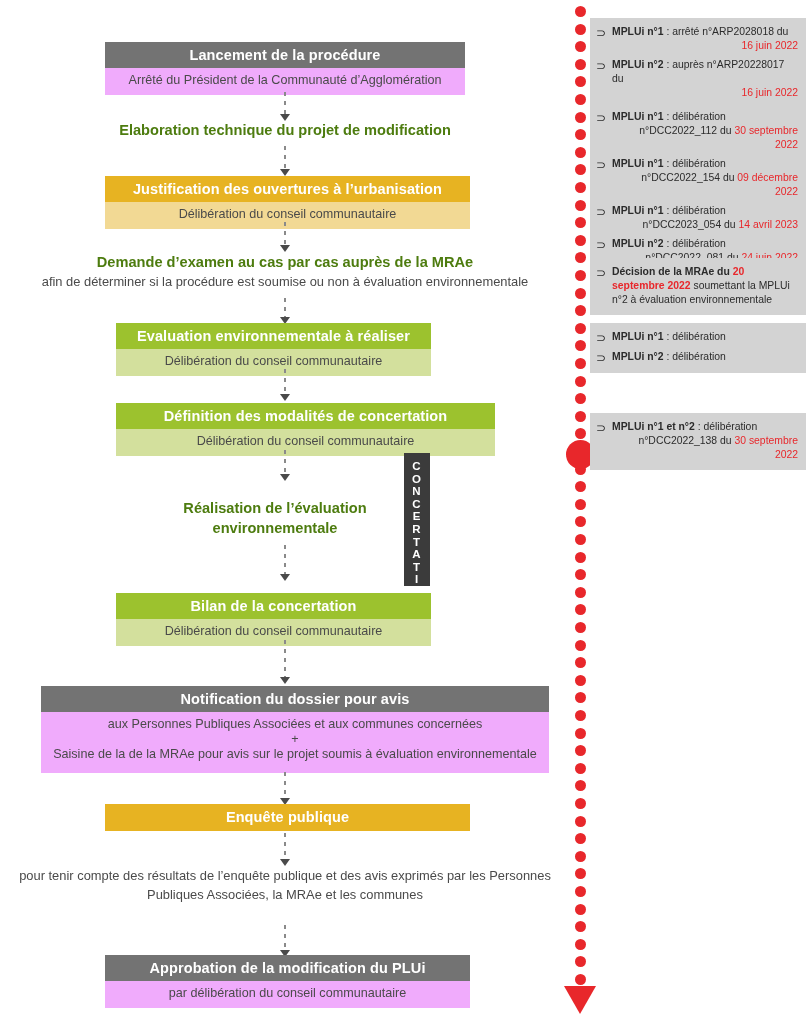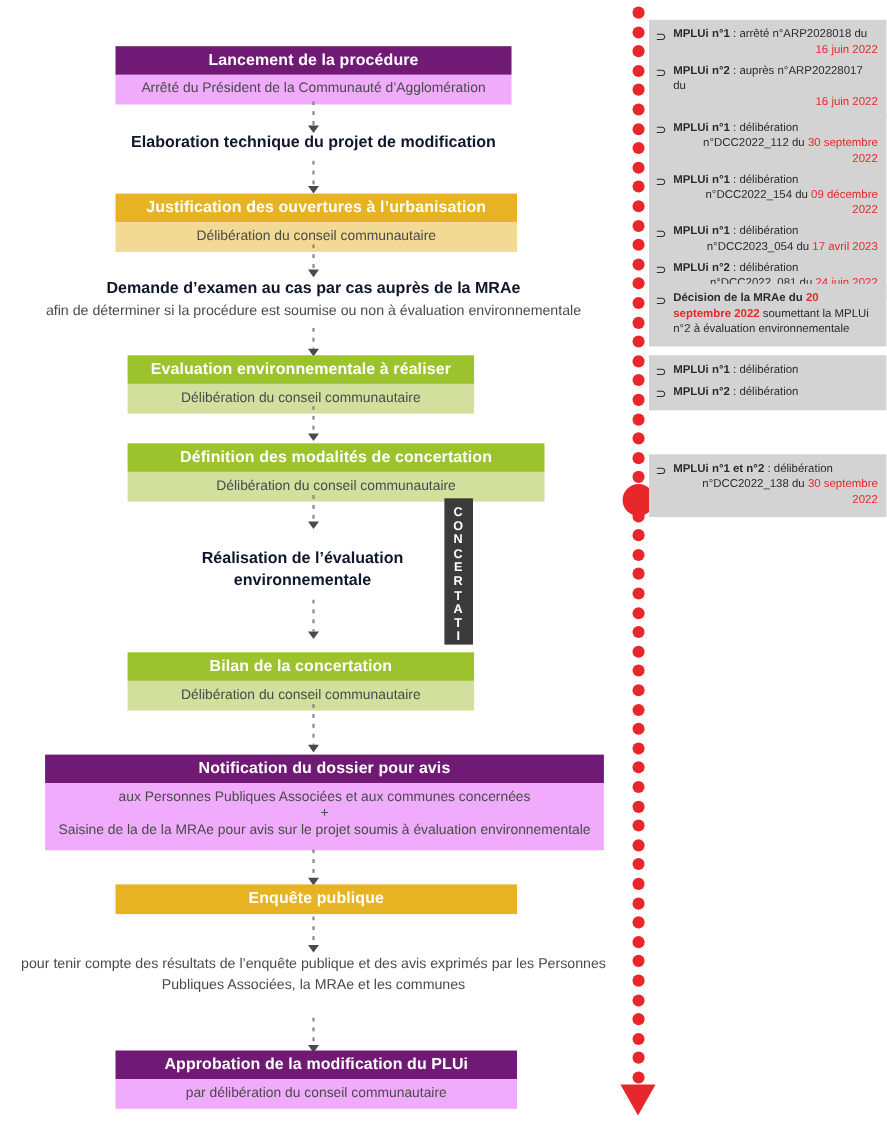--- a/index.html
+++ b/index.html
@@ -28,39 +28,39 @@
   .bar-sub {
     text-align: center;
     color: #4a4a4a;
     font-size: 12.6px;
     line-height: 17px;
     padding: 4px 6px 6px 6px;
   }
   .bar-sub .plus { display:block; line-height: 13px; }
 
   
-  .teal   .bar-title { background: #701a75; }
+  .teal   .bar-title { background: #737373; }
   .teal   .bar-sub   { background: #f0abfc; }
   .gold   .bar-title { background: #E7B322; }
   .gold   .bar-sub   { background: #F2D994; }
   .green  .bar-title { background: #9CC22E; }
   .green  .bar-sub   { background: #D3E09D; }
 
   .gold-solo .bar-title { background: #E7B322; line-height: 27px; }
 
   
   .plain {
     text-align: center;
     color: #3a3a3a;
   }
   .plain .h {
     font-weight: bold;
     font-size: 14.6px;
     line-height: 20px;
-    color: #0f172a;
+    color: #4d7c0f;
   }
   .plain .p {
     font-size: 12.9px;
     line-height: 19px;
     color: #4a4a4a;
   }
 
   
   .conn { position: absolute; width: 12px; }
   .conn .line {
@@ -368,21 +368,21 @@
         <span class="arrow">⊃</span>
         <span class="txt">
           <span class="b">MPLUi n°1</span><span> : délibération</span>
           <span class="l2"><span>n°DCC2022_154 du </span><span class="red">09 décembre 2022</span></span>
         </span>
       </div>
       <div class="entry">
         <span class="arrow">⊃</span>
         <span class="txt">
           <span class="b">MPLUi n°1</span><span> : délibération</span>
-          <span class="l2"><span>n°DCC2023_054 du </span><span class="red">17 avril 2023</span></span>
+          <span class="l2"><span>n°DCC2023_054 du </span><span class="red">14 avril 2023</span></span>
         </span>
       </div>
       <div class="entry">
         <span class="arrow">⊃</span>
         <span class="txt">
           <span class="b">MPLUi n°2</span><span> : délibération</span>
           <span class="l2"><span>n°DCC2022_081 du </span><span class="red">24 juin 2022</span></span>
         </span>
       </div>
     </div>

